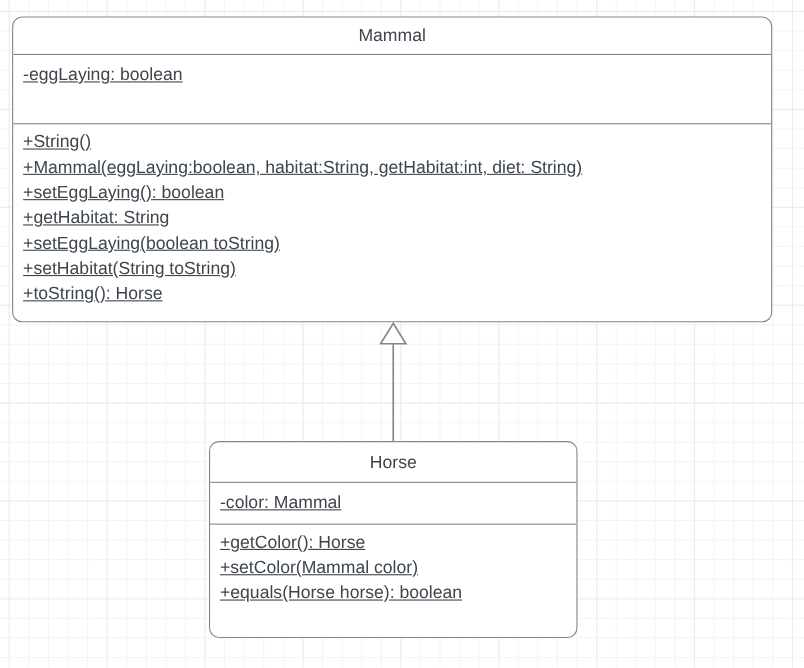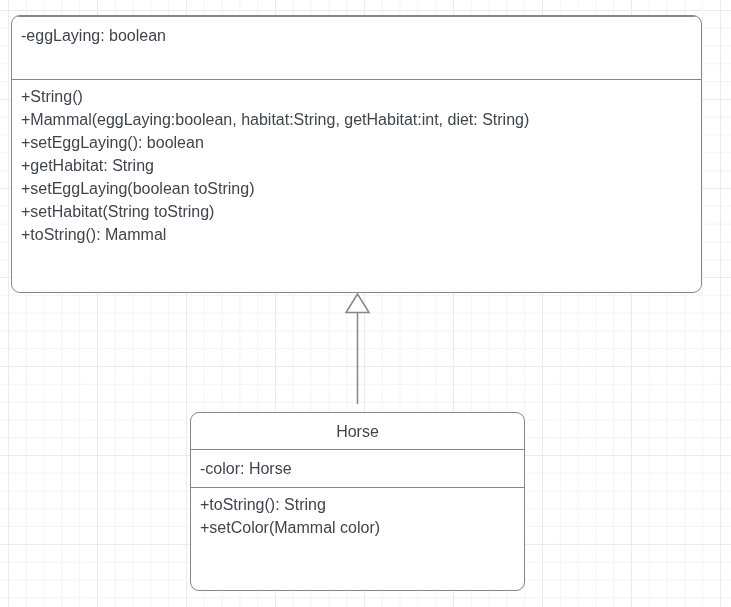--- a/index.html
+++ b/index.html
@@ -22,71 +22,73 @@
     position:absolute;
     display:flex;flex-direction:column;
     background:var(--fill,#ffffff);
     border:1.5px solid var(--stroke,#82878d);
     border-radius:9px;
     overflow:hidden;
     font-size:16px;line-height:23px;
     box-sizing:border-box;
   }
   .mammal{left:11px;top:15px;width:691px;height:278px;}
-  .horse{left:190px;top:412px;width:335px;height:179px;}
+  .horse{left:190px;top:401px;width:335px;height:179px;}
   .class-title{
     display:flex;align-items:center;justify-content:center;
     flex:0 0 auto;
   }
   .mammal .class-title{height:33px;}
   .horse .class-title{height:36px;}
   .class-section{
     border-top:1.5px solid var(--stroke,#82878d);
     padding:5px 8px 0 9px;
     box-sizing:border-box;
     flex:0 0 auto;
     white-space:nowrap;
   }
   .mammal .attrs{height:63px;padding-top:7px;}
   .horse .attrs{height:38px;padding-top:7px;}
   .methods{flex:1 1 auto;}
-  .row{height:23px;}
+  .row{height:23px;text-decoration:underline;}
   .connector{position:absolute;left:0;top:0;}
   .connector line{stroke:var(--stroke,#82878d);stroke-width:1.5;}
   .connector polygon{fill:var(--fill,#ffffff);stroke:var(--stroke,#82878d);stroke-width:1.5;}
 </style>
 </head>
 <body>
 
 <div class="canvas">
 
   <div class="class-box mammal">
+    <div class="class-title">Mammal</div>
     <div class="class-section attrs">
       <div class="row">-eggLaying: boolean</div>
     </div>
     <div class="class-section methods">
       <div class="row">+String()</div>
       <div class="row">+Mammal(eggLaying:boolean, habitat:String, getHabitat:int, diet: String)</div>
       <div class="row">+setEggLaying(): boolean</div>
       <div class="row">+getHabitat: String</div>
       <div class="row">+setEggLaying(boolean toString)</div>
       <div class="row">+setHabitat(String toString)</div>
-      <div class="row">+toString(): Mammal</div>
+      <div class="row">+toString(): Horse</div>
     </div>
   </div>
 
   <svg class="connector" width="731" height="607" viewBox="0 0 731 607">
     <line x1="357.5" y1="404" x2="357.5" y2="312"></line>
     <polygon points="357.5,294 346,312.5 369,312.5"></polygon>
   </svg>
 
   <div class="class-box horse">
     <div class="class-title">Horse</div>
     <div class="class-section attrs">
-      <div class="row">-color: Horse</div>
+      <div class="row">-color: Mammal</div>
     </div>
     <div class="class-section methods">
-      <div class="row">+toString(): String</div>
+      <div class="row">+getColor(): Horse</div>
       <div class="row">+setColor(Mammal color)</div>
+      <div class="row">+equals(Horse horse): boolean</div>
     </div>
   </div>
 
 </div>
 
 </body></html>

